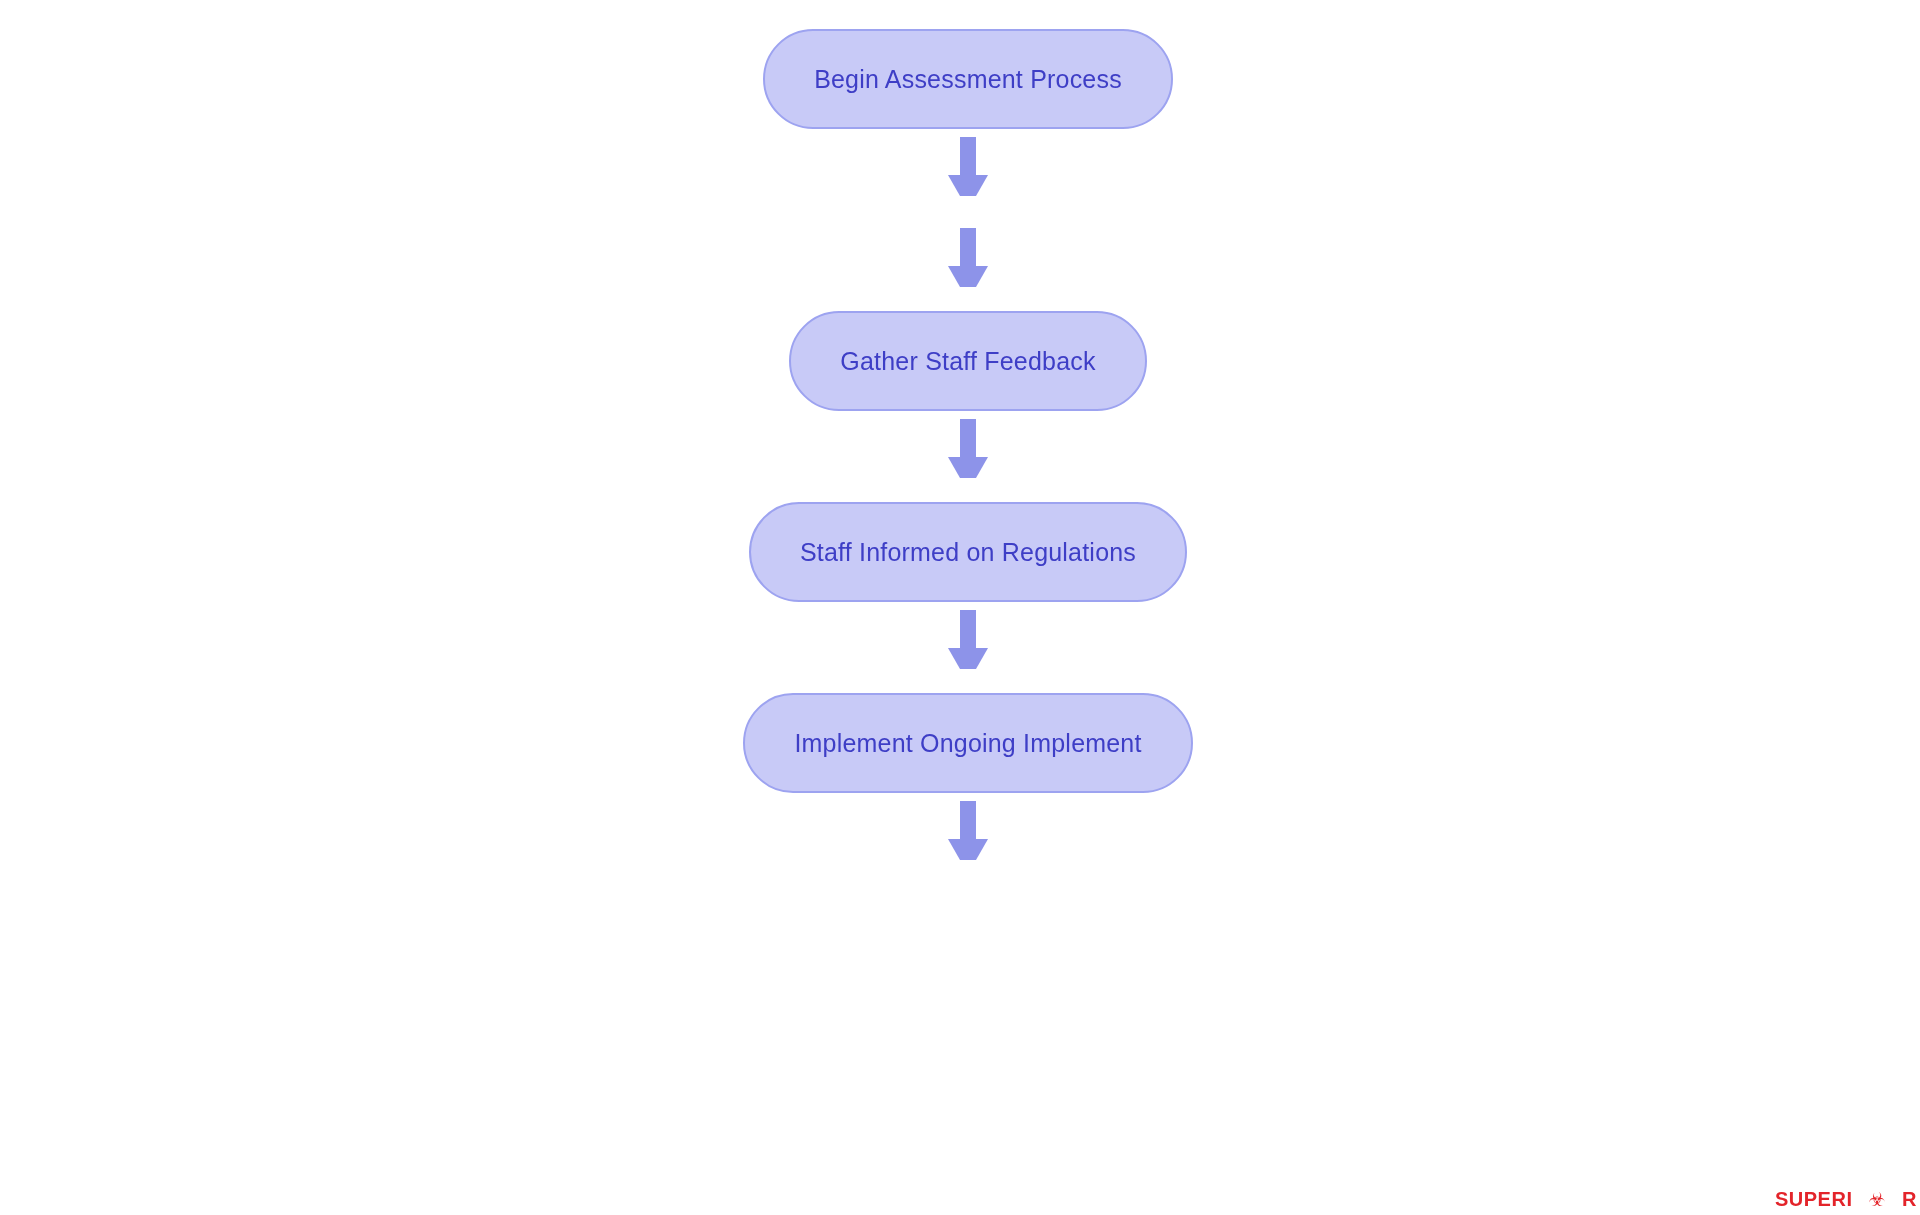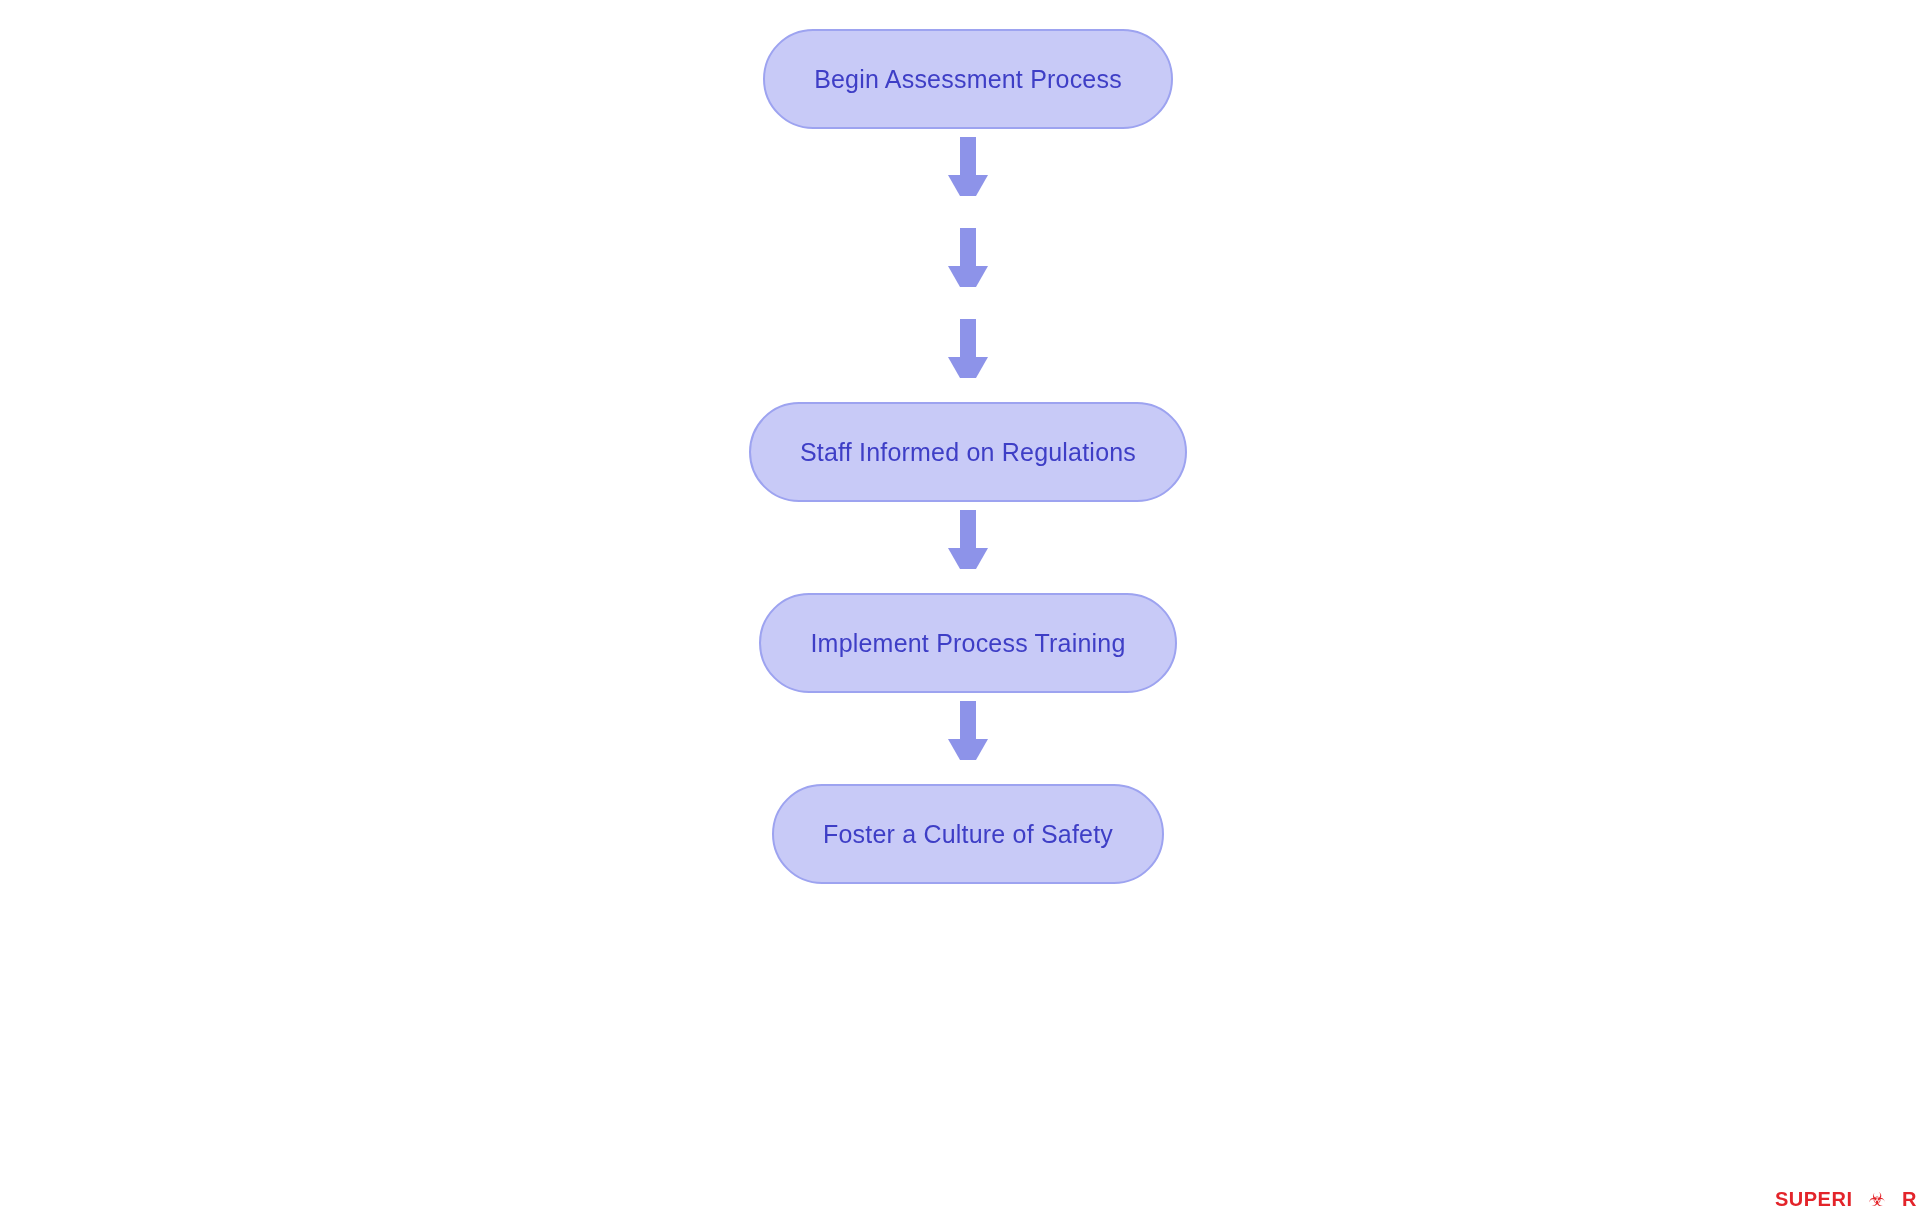--- a/index.html
+++ b/index.html
@@ -107,47 +107,47 @@
       <div class="shaft"></div>
       <div class="head"></div>
     </div>
 
 
     <div class="connector">
       <div class="shaft"></div>
       <div class="head"></div>
     </div>
 
+    <div class="node">
+      <span>Gather Staff Feedback</span>
+    </div>
 
     <div class="connector">
       <div class="shaft"></div>
       <div class="head"></div>
     </div>
 
     <div class="node">
       <span>Staff Informed on Regulations</span>
     </div>
 
     <div class="connector">
       <div class="shaft"></div>
       <div class="head"></div>
     </div>
 
     <div class="node">
-      <span>Implement Process Training</span>
+      <span>Implement Ongoing Implement</span>
     </div>
 
     <div class="connector">
       <div class="shaft"></div>
       <div class="head"></div>
     </div>
 
-    <div class="node">
-      <span>Foster a Culture of Safety</span>
-    </div>
 
   </div>
 
   <div class="logo">
     <div class="brand"><span>SUPERI</span><span class="biohazard">☣</span><span>R</span></div>
     <div class="tagline">MEDICAL WASTE DISPOSAL LLC</div>
   </div>
 
 </div>
 

